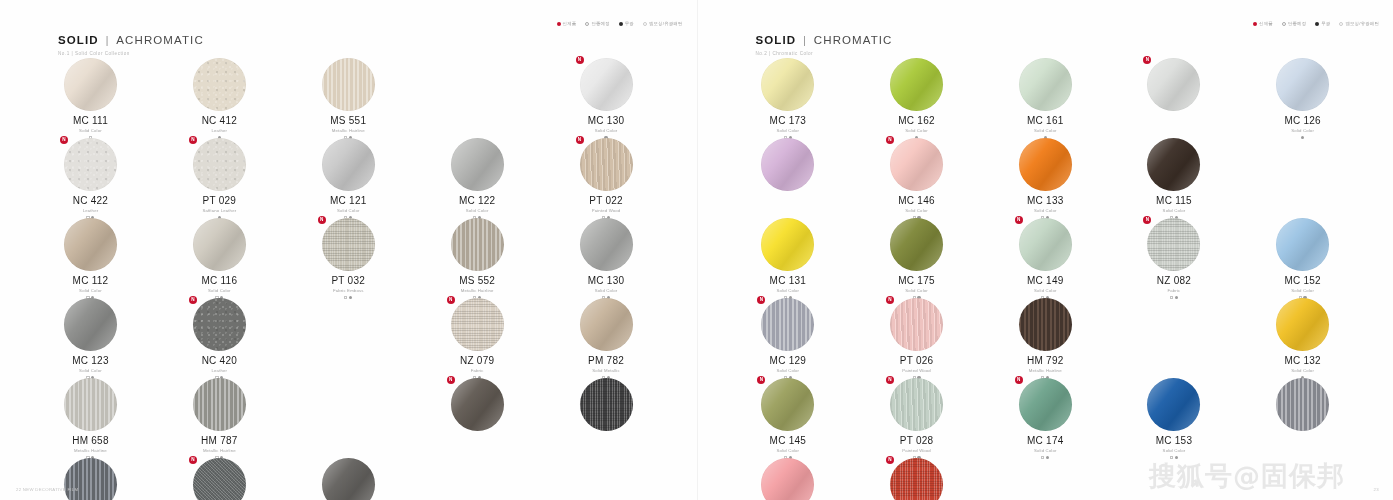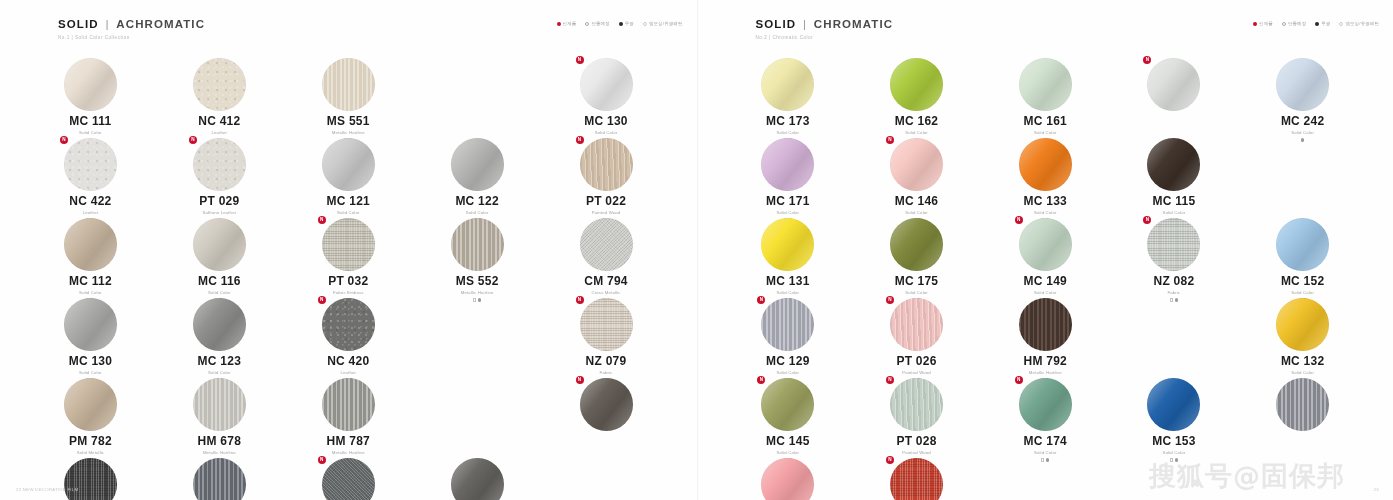--- a/index.html
+++ b/index.html
@@ -28,23 +28,23 @@
     height: 40px;
     padding-left: 46px;
   }
   .title-row {
     display: flex;
     align-items: baseline;
     gap: 7px;
     font-size: 11.5px;
     letter-spacing: 1.1px;
   }
-  .title-solid { font-weight: 700; color: #1a1a1a; }
+  .title-solid { font-weight: 700; color: #1a1a1a; margin-top: 16px; }
   .title-sep { color: #8c8c8c; font-weight: 400; font-size: 10px; }
-  .title-kind { color: #4a4a4a; font-weight: 700; }
+  .title-kind { color: #4a4a4a; font-weight: 400; }
   .subtitle {
     margin-top: 5px;
     font-size: 4.6px;
     letter-spacing: .5px;
     color: #b9b9b9;
   }
 
   
   .legend {
     position: absolute;
@@ -144,22 +144,22 @@
     color: #fff;
     font-size: 4.6px;
     font-weight: 700;
     line-height: 8px;
     text-align: center;
     z-index: 4;
   }
 
   .meta { margin-top: 4px; text-align: center; width: 100%; }
   .code {
-    font-size: 12px;
-    font-weight: 700;
+    font-size: 10px;
+    font-weight: 400;
     color: #1d1d1d;
     letter-spacing: .25px;
     line-height: 1.15;
   }
   .finish {
     font-size: 4.3px;
     color: #a4a4a4;
     letter-spacing: .15px;
     margin-top: 1.5px;
     line-height: 1.2;
@@ -411,33 +411,20 @@
             <div class="code">MS 552</div>
             <div class="finish">Metallic Hairline</div>
             <div class="marks">
               <span class="mk sq"></span>
               <span class="mk circ"></span>
             </div>
           </div>
         </div>
         <div class="cell">
           <div class="chip-wrap">
-            <div class="chip fin-cross" style="background: rgb(205, 205, 201);"></div>
-          </div>
-          <div class="meta">
-            <div class="code">CM 794</div>
-            <div class="finish">Cross Metallic</div>
-            <div class="marks">
-              <span class="mk sq"></span>
-              <span class="mk circ"></span>
-            </div>
-          </div>
-        </div>
-        <div class="cell">
-          <div class="chip-wrap">
             <div class="chip fin-metallic" style="background: rgb(169, 170, 168);"></div>
           </div>
           <div class="meta">
             <div class="code">MC 130</div>
             <div class="finish">Solid Color</div>
             <div class="marks">
               <span class="mk sq"></span>
               <span class="mk circ"></span>
             </div>
           </div>
@@ -504,21 +491,21 @@
               <span class="mk sq"></span>
               <span class="mk circ"></span>
             </div>
           </div>
         </div>
         <div class="cell">
           <div class="chip-wrap">
             <div class="chip fin-hairline" style="background: rgb(197, 195, 189);"></div>
           </div>
           <div class="meta">
-            <div class="code">HM 678</div>
+            <div class="code">HM 658</div>
             <div class="finish">Metallic Hairline</div>
             <div class="marks">
               <span class="mk sq"></span>
               <span class="mk circ"></span>
             </div>
           </div>
         </div>
         <div class="cell">
           <div class="chip-wrap">
             <div class="chip fin-hairline" style="background: rgb(155, 155, 150);"></div>
@@ -642,38 +629,30 @@
           <div class="chip-wrap">
             <div class="chip fin-metallic" style="background: rgb(220, 222, 220);"></div>
             <div class="badge-new">N</div>
           </div>
         </div>
         <div class="cell">
           <div class="chip-wrap">
             <div class="chip fin-metallic" style="background: rgb(204, 217, 232);"></div>
           </div>
           <div class="meta">
-            <div class="code">MC 242</div>
+            <div class="code">MC 126</div>
             <div class="finish">Solid Color</div>
             <div class="marks">
               <span class="mk circ"></span>
             </div>
           </div>
         </div>
         <div class="cell">
           <div class="chip-wrap">
             <div class="chip fin-metallic" style="background: rgb(213, 179, 216);"></div>
-          </div>
-          <div class="meta">
-            <div class="code">MC 171</div>
-            <div class="finish">Solid Color</div>
-            <div class="marks">
-              <span class="mk sq"></span>
-              <span class="mk circ"></span>
-            </div>
           </div>
         </div>
         <div class="cell">
           <div class="chip-wrap">
             <div class="chip fin-metallic" style="background: rgb(246, 198, 192);"></div>
             <div class="badge-new">N</div>
           </div>
           <div class="meta">
             <div class="code">MC 146</div>
             <div class="finish">Solid Color</div>

